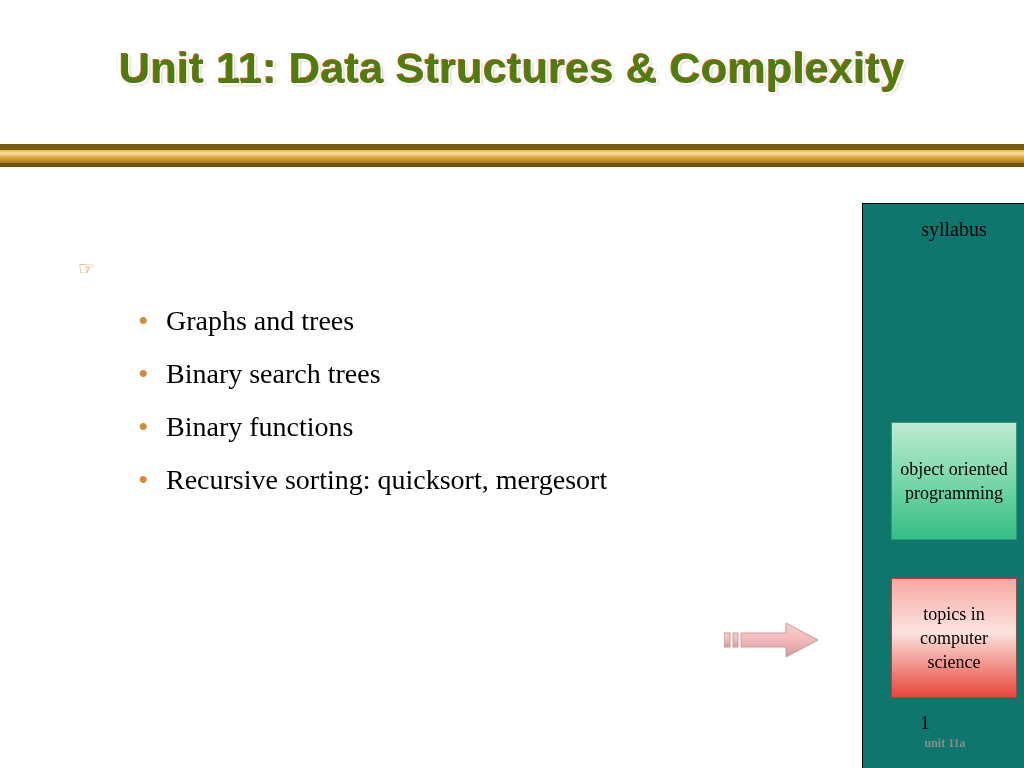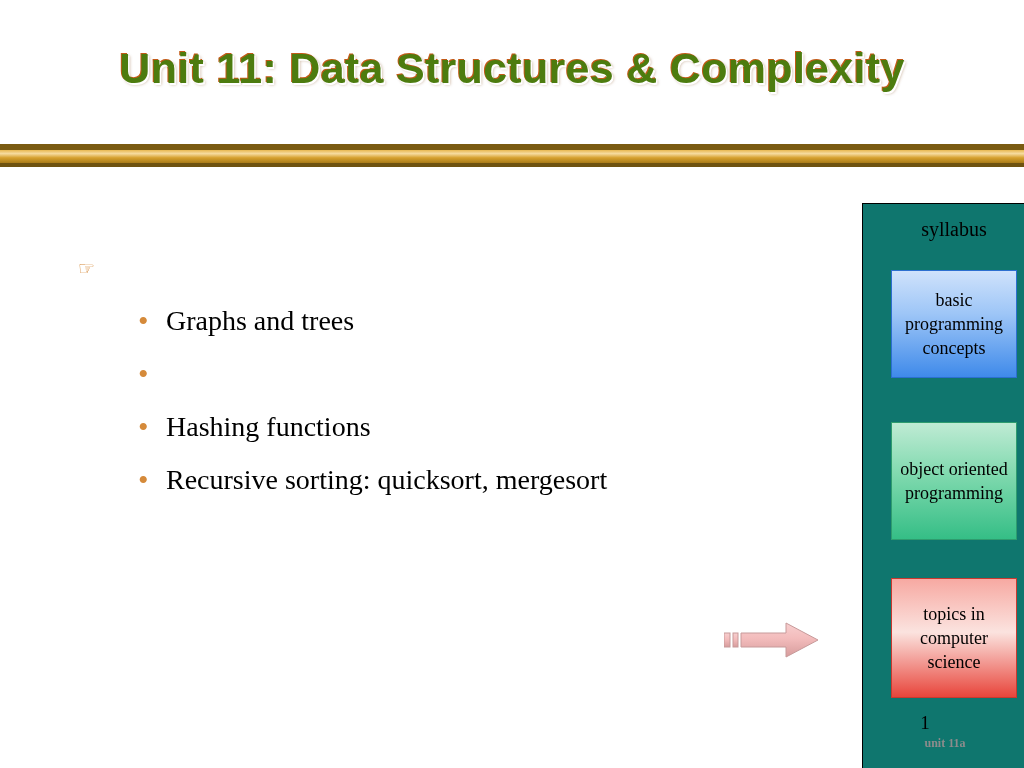--- a/index.html
+++ b/index.html
@@ -218,38 +218,38 @@
 
     <div class="lvl2-list">
 
       <div class="lvl2">
         <div class="lvl2-marker">•</div>
         <div class="lvl2-text">Graphs and trees</div>
       </div>
 
       <div class="lvl2">
         <div class="lvl2-marker">•</div>
-      </div>
-
-      <div class="lvl2">
-        <div class="lvl2-marker">•</div>
-        <div class="lvl2-text">Hashing functions</div>
+        <div class="lvl2-text">Binary search trees</div>
+      </div>
+
+      <div class="lvl2">
+        <div class="lvl2-marker">•</div>
+        <div class="lvl2-text">Binary functions</div>
       </div>
 
       <div class="lvl2">
         <div class="lvl2-marker">•</div>
         <div class="lvl2-text">Recursive sorting: quicksort, mergesort</div>
       </div>
 
     </div>
   </div>
 
   <div class="syllabus-box">
     <div class="syllabus-title">syllabus</div>
-    <div class="chip chip-basic">basic programming concepts</div>
     <div class="chip chip-oop">object oriented programming</div>
     <div class="chip chip-topics">topics in computer science</div>
   </div>
 
   <svg class="arrow" viewBox="0 0 96 40">
     <defs>
       <linearGradient id="argrad" x1="0" y1="0" x2="0" y2="1">
         <stop offset="0%" stop-color="#F7CFCF"></stop>
         <stop offset="45%" stop-color="#F3BCBC"></stop>
         <stop offset="100%" stop-color="#D79C9C"></stop>

